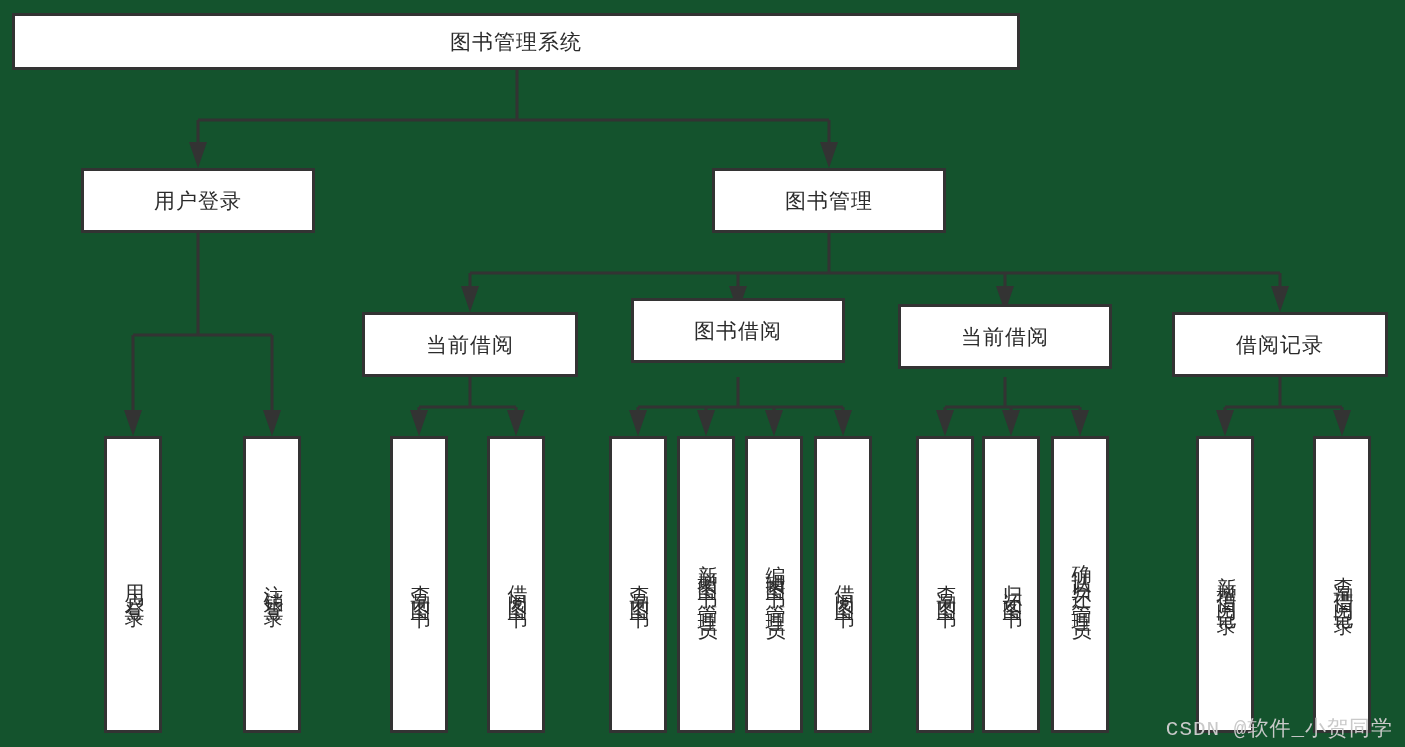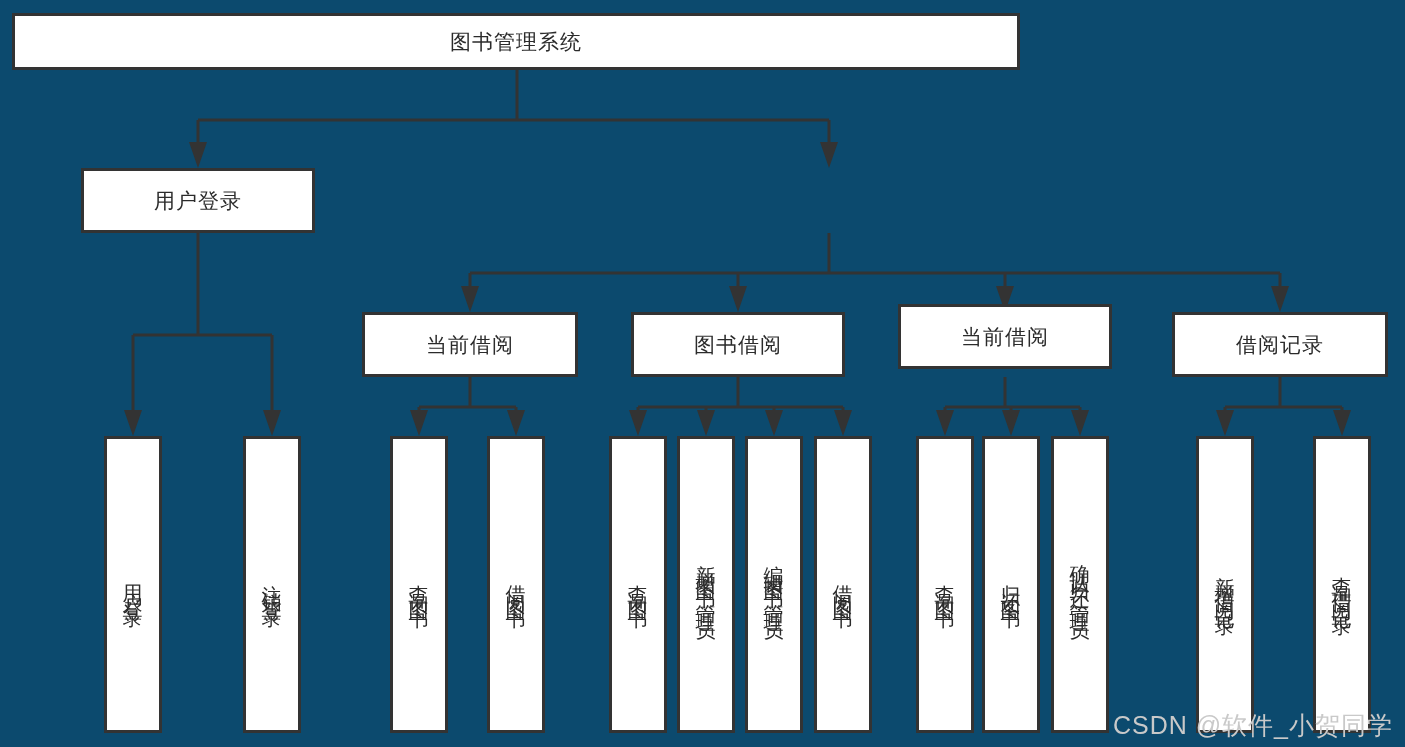--- a/index.html
+++ b/index.html
@@ -8,21 +8,22 @@
     background: #ffffff;
     width: 1405px;
     height: 747px;
     overflow: hidden;
     font-family: "Liberation Sans", "DejaVu Sans", sans-serif;
   }
   .diagram {
     position: relative;
     width: 1405px;
     height: 747px;
-    background: #0c4a6e;
+    background: #14532d;
+    font-family: Liberation Mono, monospace;
   }
   .connectors {
     position: absolute;
     left: 0;
     top: 0;
     pointer-events: none;
   }
   .node {
     position: absolute;
     box-sizing: border-box;
@@ -57,21 +58,21 @@
     color: #2b2b2b;
     font-size: 20px;
     letter-spacing: 8px;
     line-height: 1;
     white-space: nowrap;
   }
   .watermark {
     position: absolute;
     right: 12px;
     bottom: 5px;
-    font-size: 25px;
+    font-size: 21px;
     color: #c9c9c9;
     letter-spacing: 1px;
     z-index: 10;
   }
 </style>
 </head>
 <body>
 
 <div class="diagram">
 
@@ -108,25 +109,28 @@
       M1333 410 L1351 410 L1342 436 Z"></path>
   </svg>
 
   <div class="node root" style="left:12px; top:13px; width:1008px; height:57px">
     <span>图书管理系统</span>
   </div>
 
   <div class="node lvl2" style="left:81px; top:168px; width:234px">
     <span>用户登录</span>
   </div>
+  <div class="node lvl2" style="left:712px; top:168px; width:234px">
+    <span>图书管理</span>
+  </div>
 
   <div class="node lvl3" style="left:362px; top:312px; width:216px">
     <span>当前借阅</span>
   </div>
-  <div class="node lvl3" style="left:631px; top:312px; width:214px">
+  <div class="node lvl3" style="left:631px; top:298px; width:214px">
     <span>图书借阅</span>
   </div>
   <div class="node lvl3" style="left:898px; top:304px; width:214px">
     <span>当前借阅</span>
   </div>
   <div class="node lvl3" style="left:1172px; top:312px; width:216px">
     <span>借阅记录</span>
   </div>
 
   <div class="leaf" style="left:104px">

